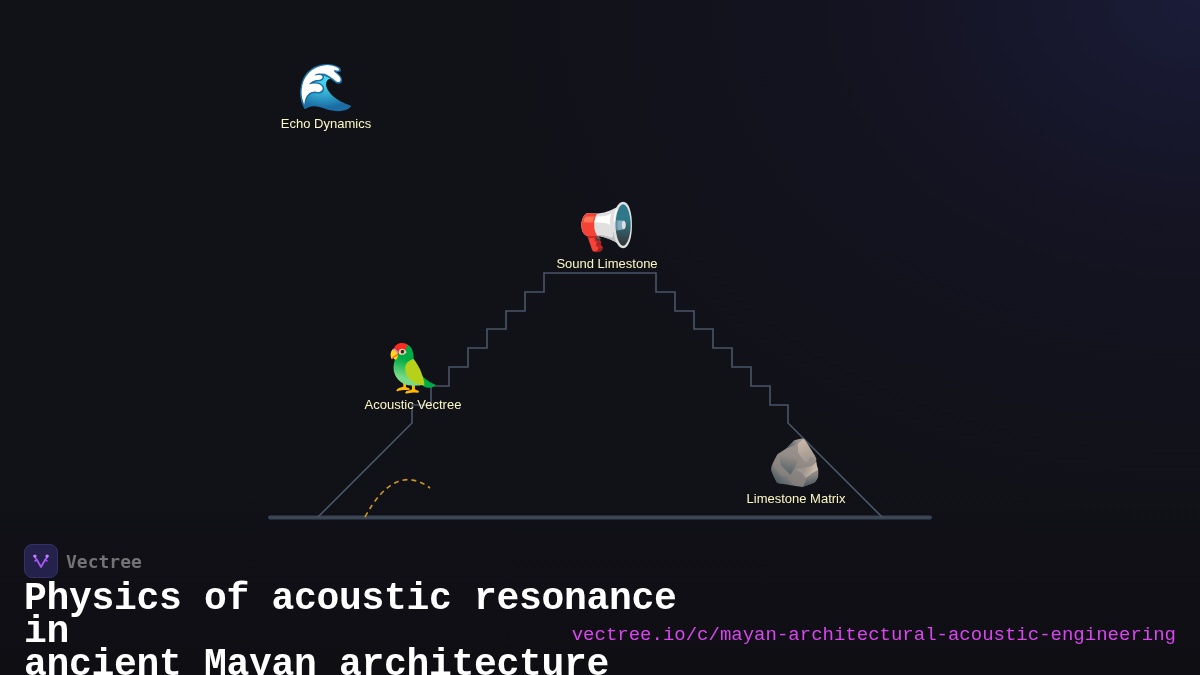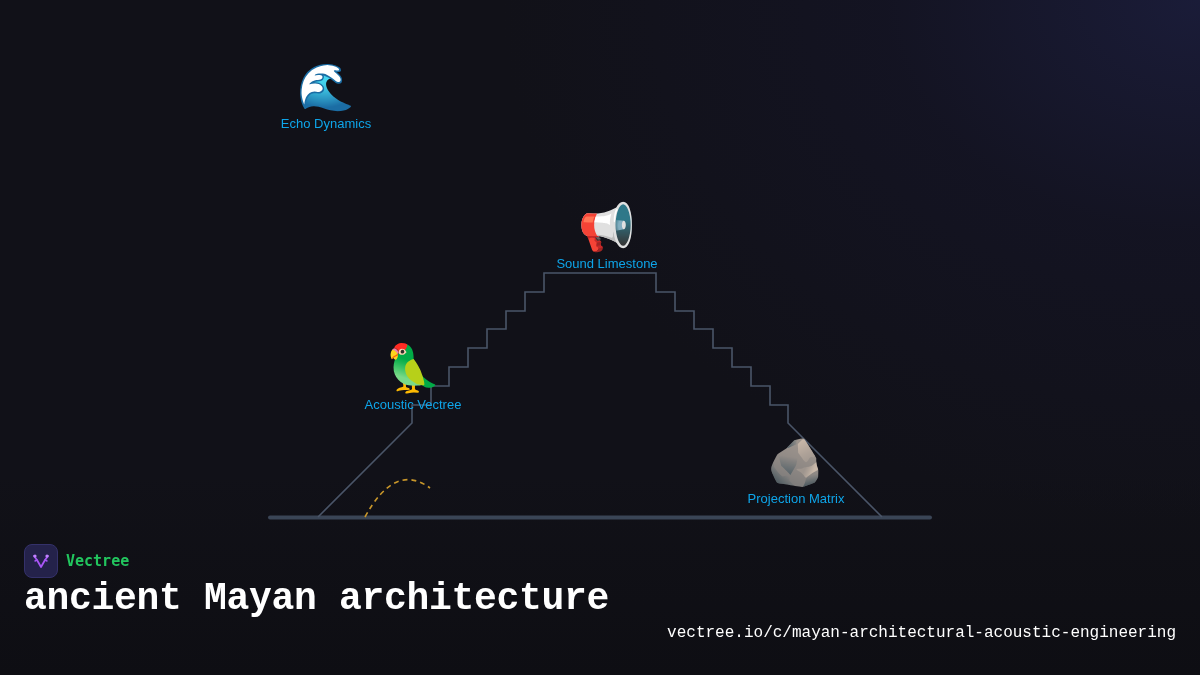--- a/index.html
+++ b/index.html
@@ -22,48 +22,48 @@
     .node {
       position: absolute;
       display: flex; flex-direction: column; align-items: center;
       transform: translateX(-50%);
     }
     .node .emoji {
       font-size: 46px; line-height: 54px;
       font-family: "DejaVu Sans", sans-serif;
     }
     .node .label {
-      font-size: 13px; color: #0ea5e9; margin-top: 2px; white-space: nowrap;
+      font-size: 13px; color: #fef9c3; margin-top: 2px; white-space: nowrap;
       font-family: "Liberation Sans", sans-serif;
     }
     .brand {
       position: absolute; left: 24px; top: 544px;
       display: flex; align-items: center; gap: 8px;
     }
     .brand-logo {
       width: 34px; height: 34px; border-radius: 8px;
       background: #24224a;
       border: 1px solid #34316a;
       display: flex; align-items: center; justify-content: center;
     }
     .brand-name {
       font-family: "DejaVu Sans Mono", monospace;
-      font-weight: bold; font-size: 15px; color: #22c55e;
+      font-weight: bold; font-size: 18px; color: #737373;
     }
     .title {
       position: absolute; left: 24px; top: 582px;
       font-family: "Liberation Mono", monospace;
       font-weight: bold; font-size: 38px; line-height: 33px;
       color: #ffffff; width: 720px; letter-spacing: -0.3px;
     }
     .title span { display: block; }
     .url {
       position: absolute; right: 24px; top: 624px;
       font-family: "Liberation Mono", monospace;
-      font-size: 16px; color: #ffffff;
+      font-size: 19px; color: #d946ef;
     }
   </style>
 </head>
 <body>
 
 <div class="bg-glow"></div>
 
 <div class="diagram">
   <svg width="1200" height="675" style="position:absolute;left:0;top:0">
 
@@ -84,33 +84,34 @@
     <span class="label">Sound Limestone</span>
   </div>
 
   <div class="node" style="left:413px;top:341px">
     <span class="emoji">🦜</span>
     <span class="label">Acoustic Vectree</span>
   </div>
 
   <div class="node" style="left:796px;top:435px">
     <span class="emoji">🪨</span>
-    <span class="label">Projection Matrix</span>
+    <span class="label">Limestone Matrix</span>
   </div>
 </div>
 
 <div class="brand">
   <div class="brand-logo">
     <svg width="20" height="20" viewBox="0 0 20 20">
       <path d="M3,5 L6,9 L10,16 L14,9 L17,5" fill="none" stroke="#a855f7" stroke-width="1.8" stroke-linecap="round" stroke-linejoin="round"></path>
       <path d="M6,9 L4,10 M14,9 L16,10" fill="none" stroke="#a855f7" stroke-width="1.5" stroke-linecap="round"></path>
       <circle cx="4" cy="5" r="1.6" fill="#c084fc"></circle>
       <circle cx="16" cy="5" r="1.6" fill="#c084fc"></circle>
     </svg>
   </div>
   <span class="brand-name">Vectree</span>
 </div>
 
 <h1 class="title">
+  <span>Physics of acoustic resonance in</span>
   <span>ancient Mayan architecture</span>
 </h1>
 
 <div class="url">vectree.io/c/mayan-architectural-acoustic-engineering</div>
 
 </body></html>

